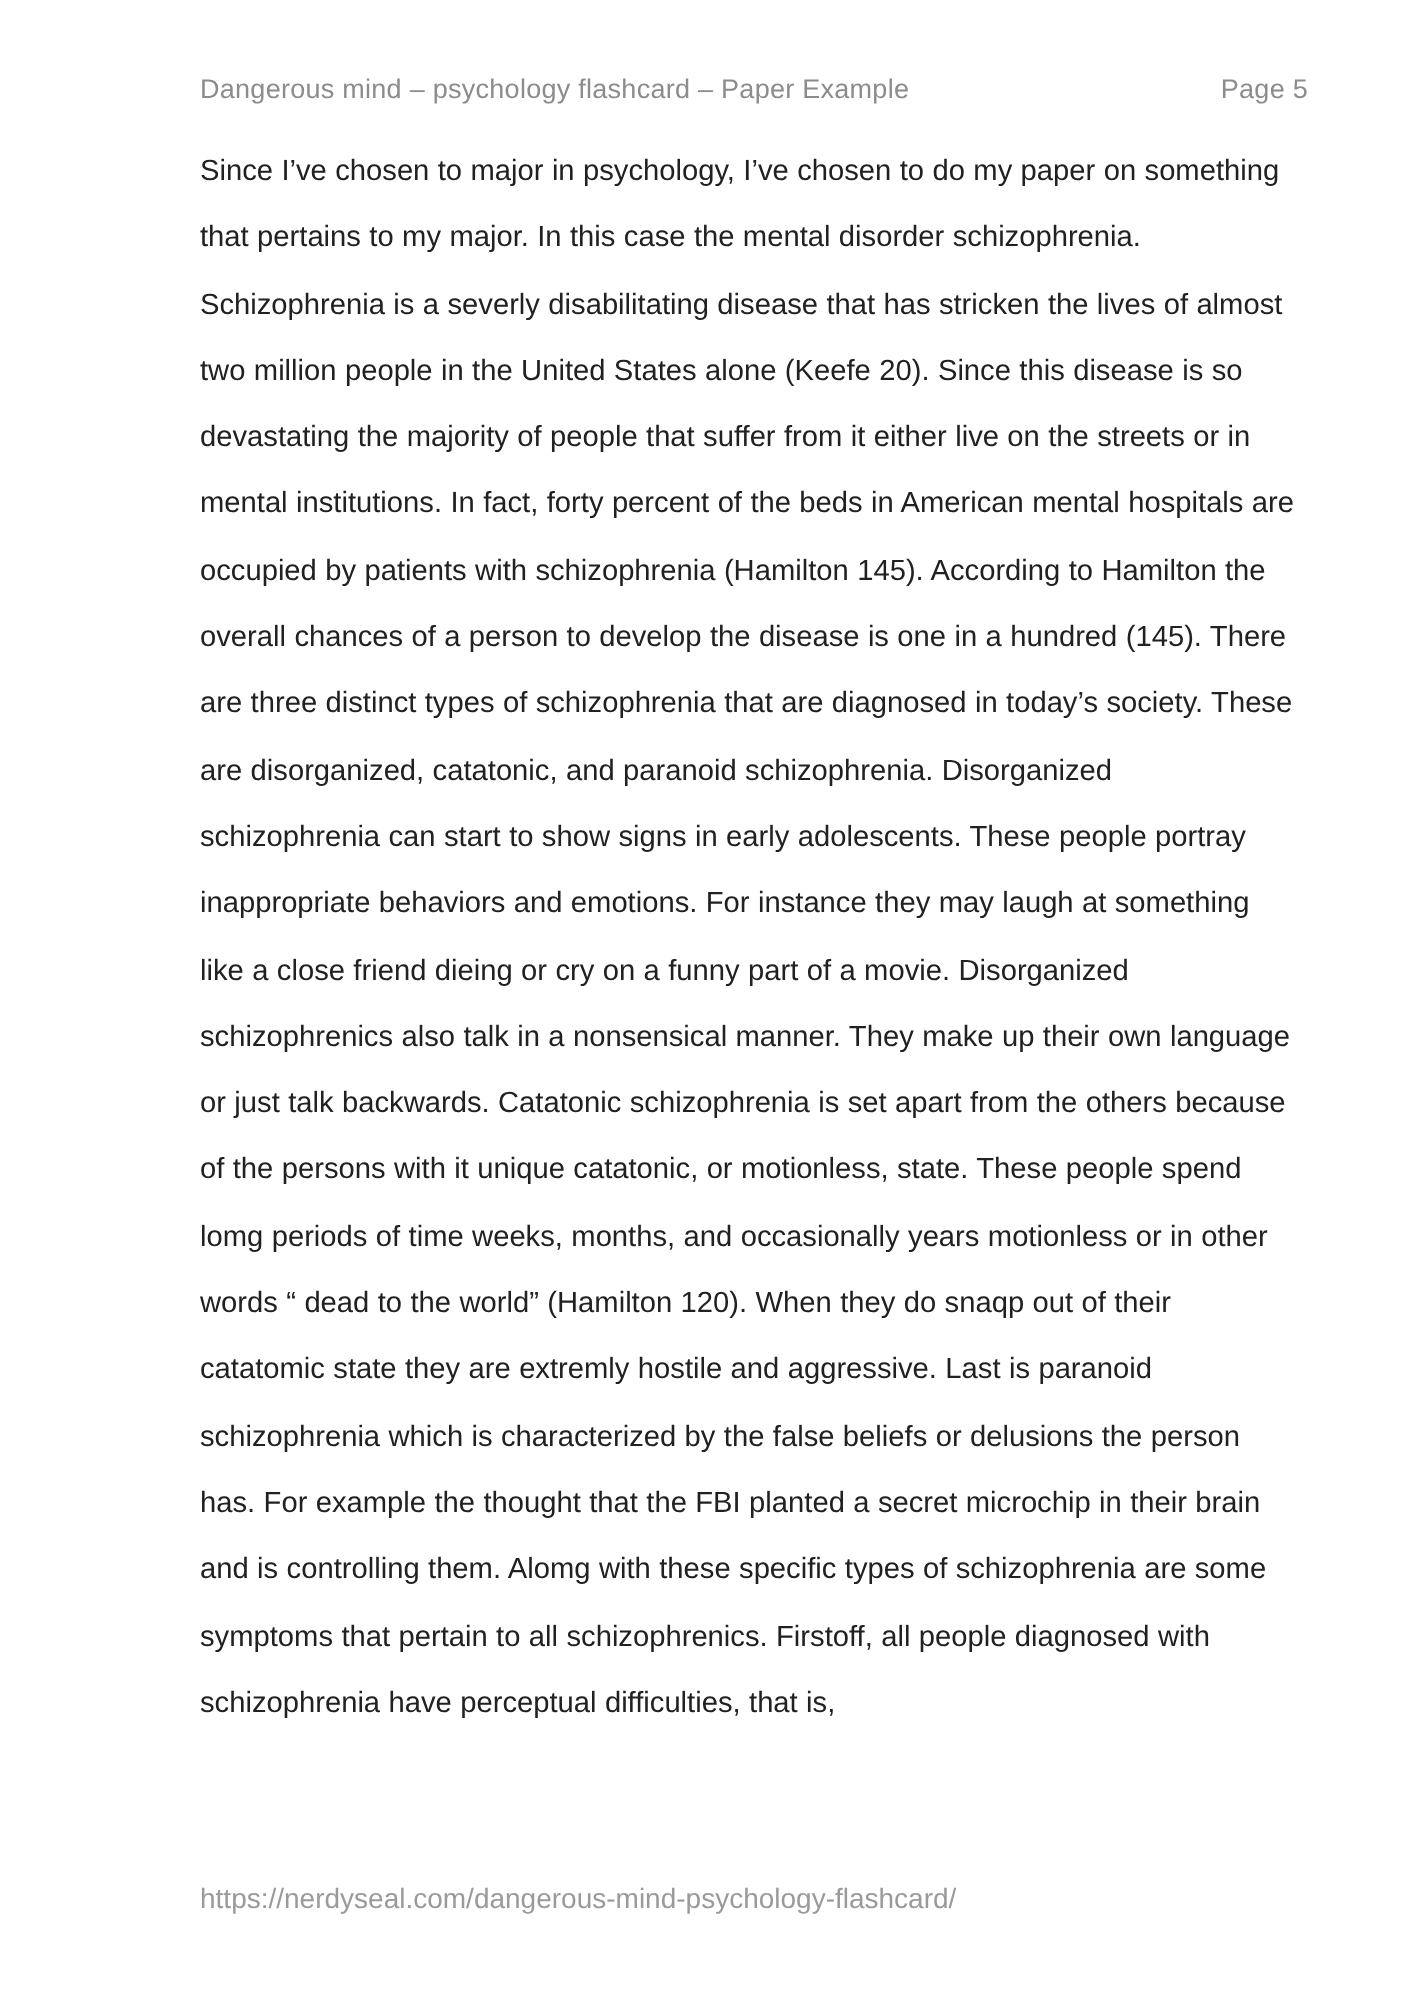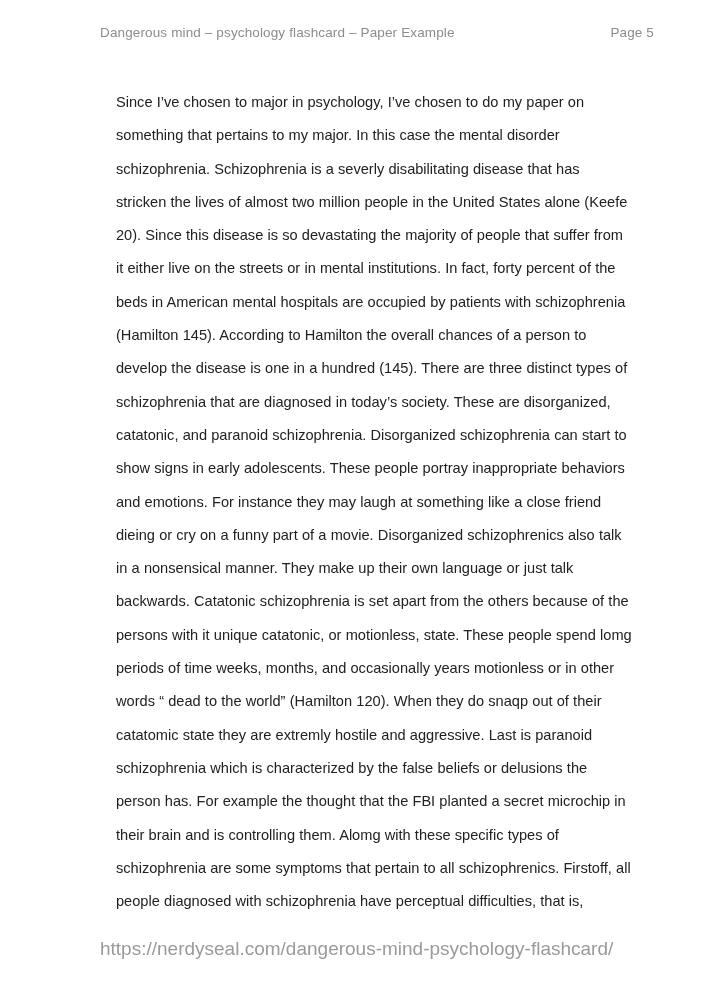--- a/index.html
+++ b/index.html
@@ -19,21 +19,21 @@
     position: absolute;
     top: 0;
     left: 0;
     width: 704px;
     height: 1000px;
     background: #ffffff;
     box-sizing: border-box;
   }
   .running-head {
     position: absolute;
-    top: 24px;
+    top: 36px;
     left: 100px;
     width: 554px;
     display: flex;
     justify-content: space-between;
     align-items: baseline;
     color: #8c8c8c;
     font-size: 13.5px;
     line-height: 18px;
     white-space: nowrap;
   }
@@ -48,29 +48,29 @@
     top: 70px;
     left: 100px;
     width: 550px;
     color: #212121;
     font-size: 14.6px;
     line-height: 33.3px;
     text-align: left;
     word-spacing: 0.01em;
   }
   .body-text p {
-    margin: 16px;
+    margin: 0;
     padding: 0;
   }
   .source-url {
     position: absolute;
     top: 939px;
     left: 100px;
     color: #9a9a9a;
-    font-size: 19px;
+    font-size: 14px;
     line-height: 20px;
     text-decoration: none;
     white-space: nowrap;
   }
 </style>
 </head>
 <body>
 
 <div class="page">
 

